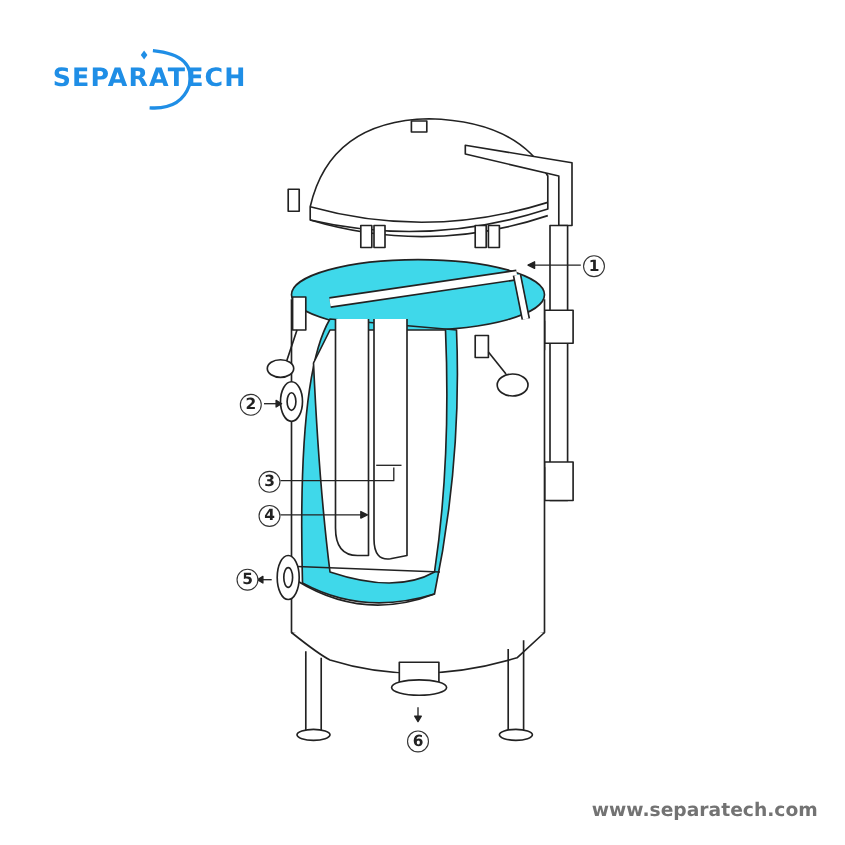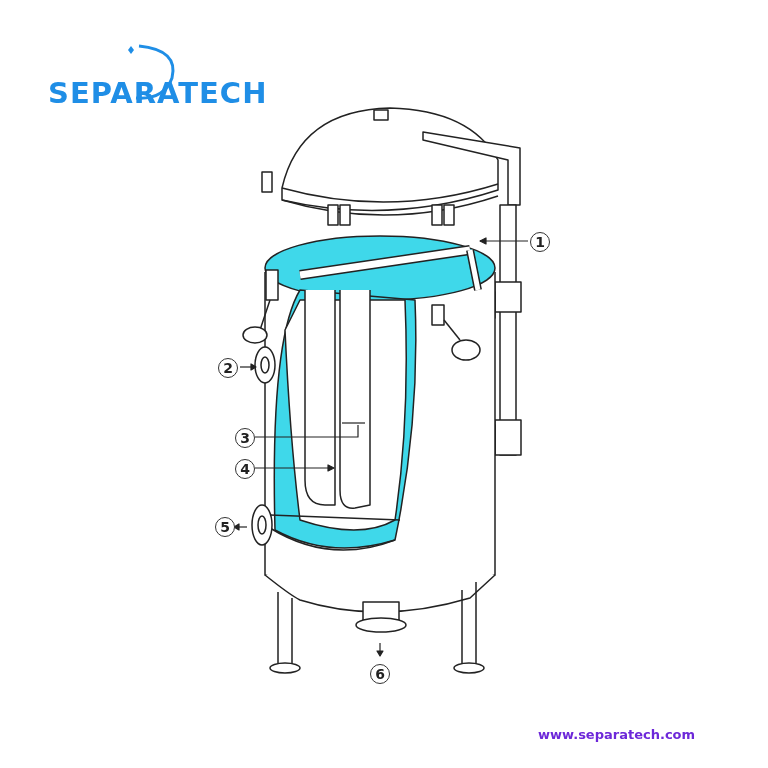--- a/index.html
+++ b/index.html
@@ -1,20 +1,20 @@
 <!DOCTYPE html>
 <html><head>
 <meta charset="utf-8">
 <style>
   html, body { margin:0; padding:0; background:#ffffff; }
   body { width:768px; height:768px; position:relative; overflow:hidden; font-family:"Liberation Sans", sans-serif; }
   .logo { position:absolute; left:44px; top:38px; width:200px; height:70px; }
-  .logo-text { position:absolute; left:4px; top:20px; font-family:"DejaVu Sans", sans-serif; font-weight:bold; font-size:29px; letter-spacing:1px; color:#1f8ee6;margin-top:18px; }
+  .logo-text { position:absolute; left:4px; top:20px; font-family:"DejaVu Sans", sans-serif; font-weight:bold; font-size:23px; letter-spacing:1px; color:#1f8ee6; }
   .logo svg { position:absolute; left:0; top:0; }
-  .url { position:absolute; left:538px; top:727px; font-family:"DejaVu Sans", sans-serif; font-weight:bold; font-size:13px; color:#6d28d9; }
+  .url { position:absolute; left:538px; top:727px; font-family:"DejaVu Sans", sans-serif; font-weight:bold; font-size:17px; color:#737373; }
   #drawing { position:absolute; left:0; top:0; }
   .callout { position:absolute; width:18px; height:18px; border:1.4px solid #333; border-radius:50%; text-align:center; line-height:18px; font-size:14px; font-weight:bold; color:#222; font-family:"DejaVu Sans", sans-serif; background:#fff; }
 </style>
 </head>
 <body>
 
 <div class="logo">
   <svg width="200" height="70">
     <path d="M95 8 Q135 12 128 40 Q120 62 92 60" fill="none" stroke="#1f8ee6" stroke-width="3"></path>
     <path d="M84 12 l3 -4 l3 4 l-3 4 z" fill="#1f8ee6"></path>

